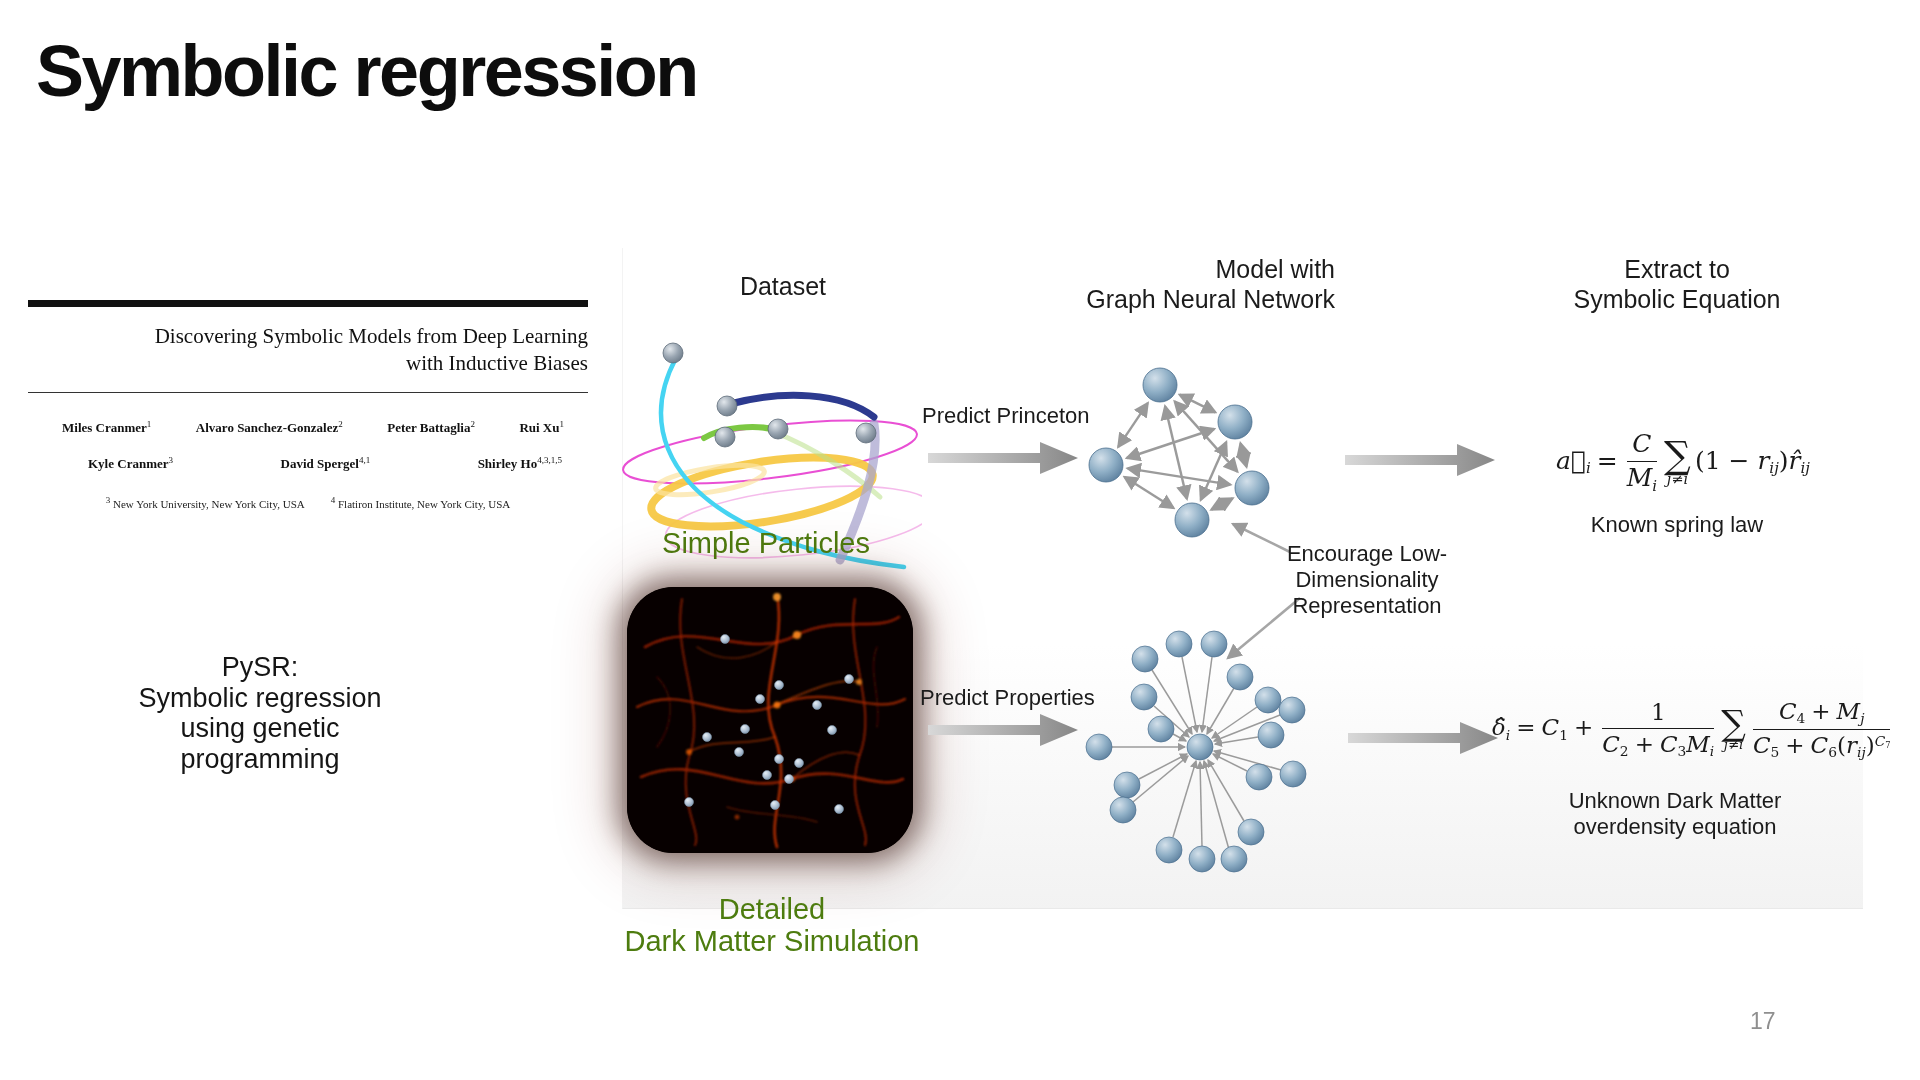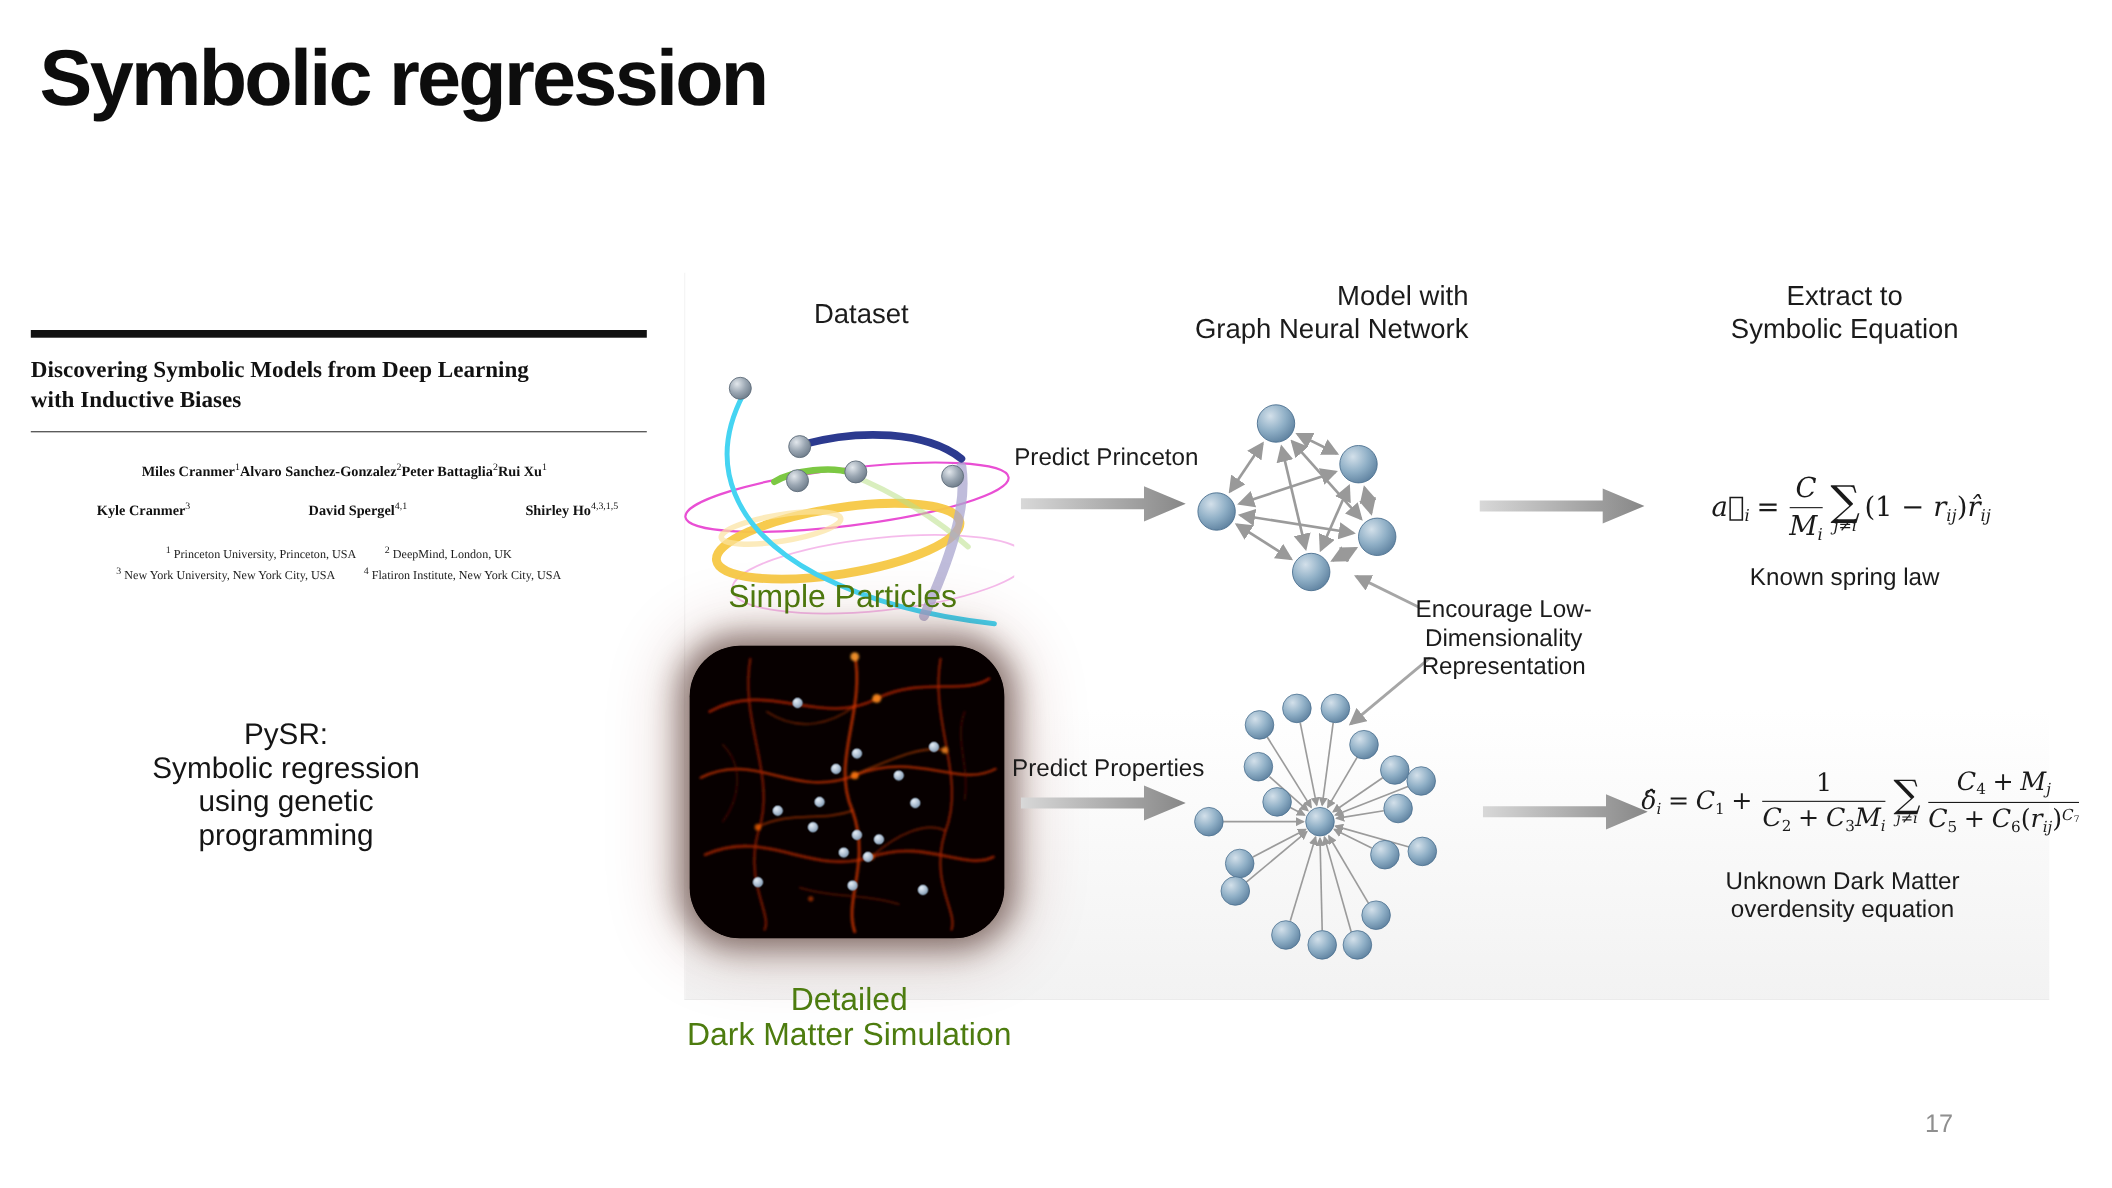--- a/index.html
+++ b/index.html
@@ -12,24 +12,24 @@
   .ctr { text-align:center; }
 
   .slide-title {
     left:36px; top:30px; font-size:72px; font-weight:700; letter-spacing:-2.5px; color:#0d0d0d;
     font-family:"Liberation Sans","DejaVu Sans",sans-serif;
   }
 
   
   .paper { left:28px; top:300px; width:560px; font-family:"Liberation Serif","DejaVu Serif",serif; color:#111; }
   .paper-bar { height:7px; background:#111; }
-  .paper-title { margin-top:16px; font-size:21px; font-weight:700; text-align:left; line-height:1.3; }
+  .paper-title { margin-top:16px; font-size:21px; font-weight:400; text-align:right; line-height:1.3; }
   .paper-rule { border:none; border-top:1.2px solid #333; margin:14px 0 0 0; }
   .authors-row { display:flex; justify-content:space-between; font-size:13px; font-weight:700; }
-  .authors-row.r1 { margin-top:26px; padding:0 24px 0 34px;justify-content:center; }
+  .authors-row.r1 { margin-top:26px; padding:0 24px 0 34px; }
   .authors-row.r2 { margin-top:19px; padding:0 26px 0 60px; }
   .authors-row sup, .affil sup { font-size:9px; font-weight:400; }
   .affil { margin-top:22px; font-size:11px; text-align:center; line-height:1.5; color:#1c1c1c; }
   .affil .gap { display:inline-block; width:26px; }
 
   .pysr { left:60px; top:652px; width:400px; font-size:27px; line-height:1.13; text-align:center; color:#151515; }
 
   
   .stage-panel {
     left:622px; top:248px; width:1240px; height:660px;
@@ -84,21 +84,20 @@
       <span class="author"><span>Alvaro Sanchez-Gonzalez</span><sup>2</sup></span>
       <span class="author"><span>Peter Battaglia</span><sup>2</sup></span>
       <span class="author"><span>Rui Xu</span><sup>1</sup></span>
     </div>
     <div class="authors-row r2">
       <span class="author"><span>Kyle Cranmer</span><sup>3</sup></span>
       <span class="author"><span>David Spergel</span><sup>4,1</sup></span>
       <span class="author"><span>Shirley Ho</span><sup>4,3,1,5</sup></span>
     </div>
     <div class="affil">
-      <div><sup>1</sup> <span>Princeton University, Princeton, USA</span><span class="gap"></span><sup>2</sup> <span>DeepMind, London, UK</span></div>
       <div><sup>3</sup> <span>New York University, New York City, USA</span><span class="gap"></span><sup>4</sup> <span>Flatiron Institute, New York City, USA</span></div>
     </div>
   </div>
 
   <div class="abs pysr pre">PySR:
 Symbolic regression
 using genetic
 programming</div>
 
   <div class="abs col-head ctr" style="left:683px; top:272px; width:200px;">Dataset</div>

